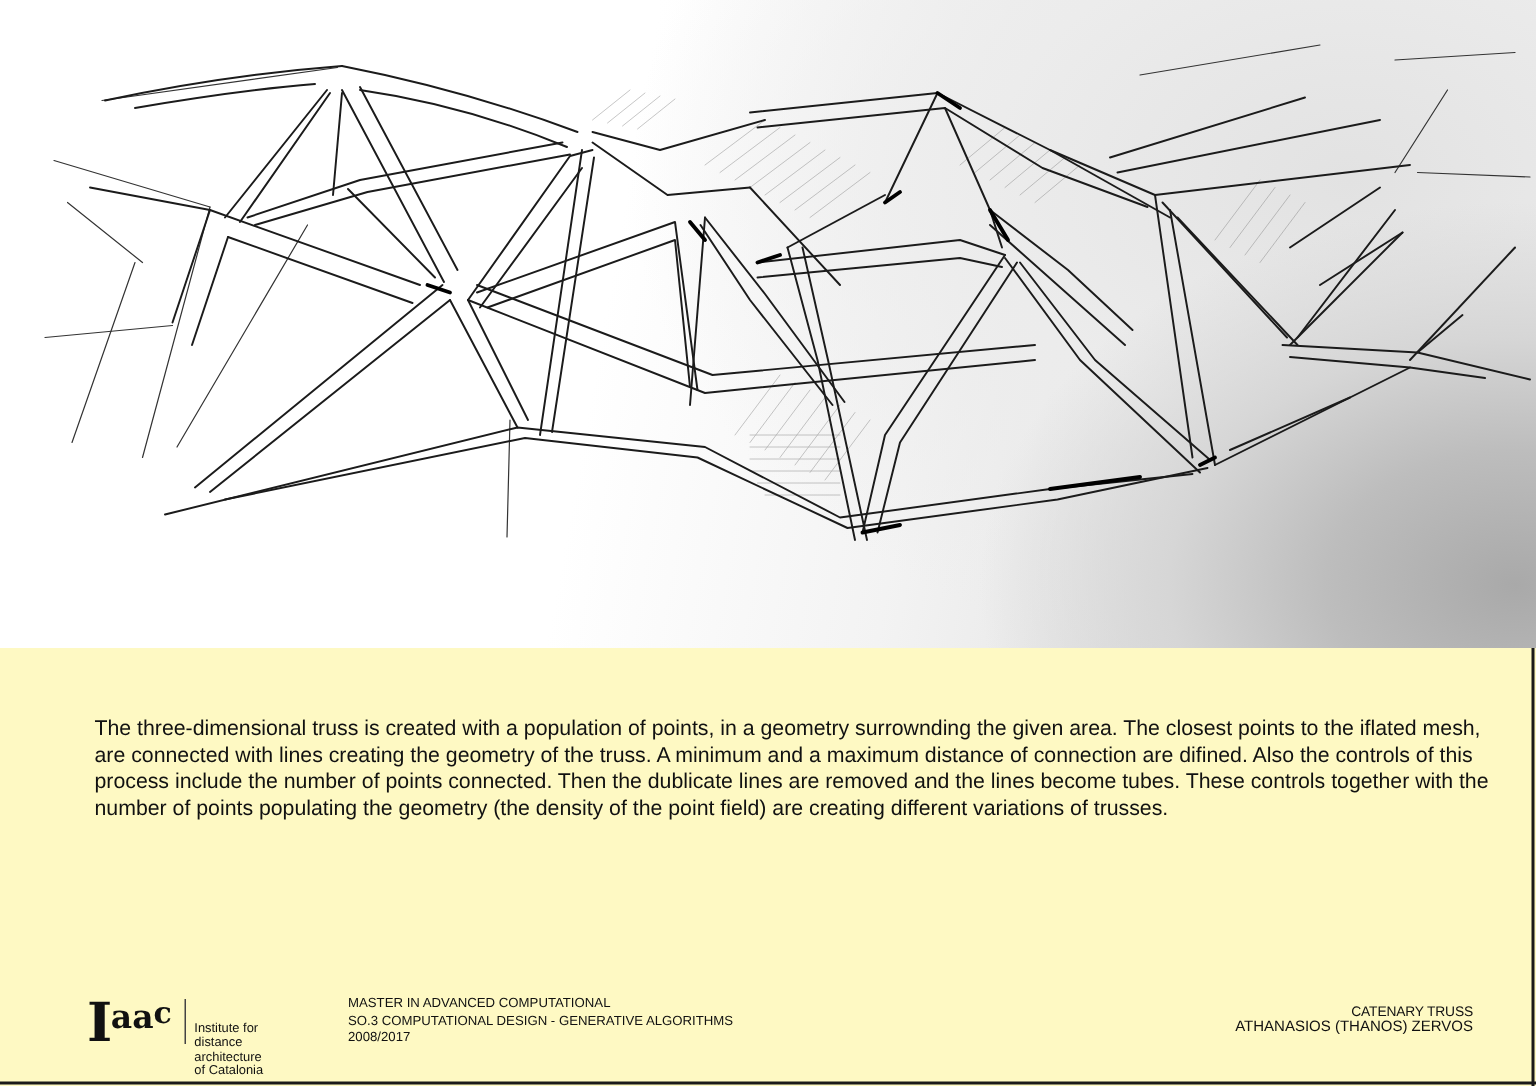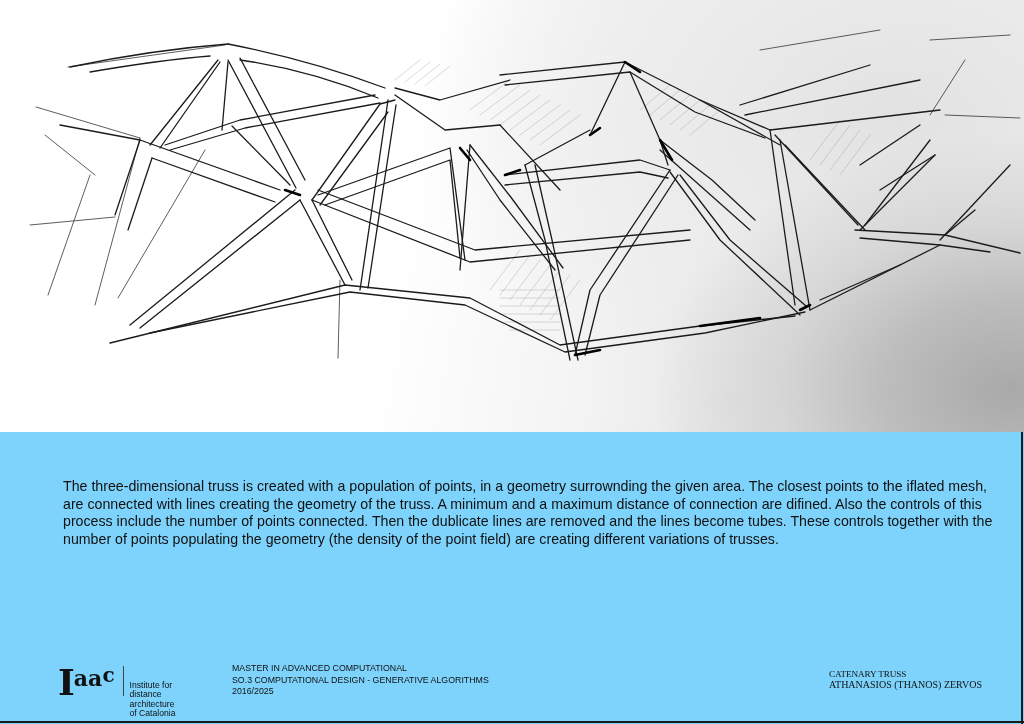--- a/index.html
+++ b/index.html
@@ -12,21 +12,21 @@
       height: 724px;
       position: relative;
       overflow: hidden;
       font-family: "Liberation Sans", sans-serif;
       color: #111111;
     }
     .sheet {
       position: absolute;
       left: 0; top: 0;
       width: 1024px; height: 724px;
-      background: #7dd3fc;
+      background: #fef9c3;
     }
     
     .sketch {
       position: absolute;
       left: 0; top: 0;
       width: 1024px; height: 432px;
       overflow: hidden;
       background:
         radial-gradient(ellipse 420px 300px at 1010px 390px, #a9a9a9 0%, #bdbdbd 30%, #d6d6d6 55%, rgba(235,235,235,0) 85%),
         radial-gradient(ellipse 600px 420px at 900px 120px, #e2e2e2 0%, #ececec 40%, rgba(255,255,255,0) 80%),
@@ -104,23 +104,22 @@
       position: absolute;
       left: 232px; top: 663px;
       font-size: 8.8px;
       line-height: 11.5px;
       color: #111;
     }
     .course div { white-space: nowrap; }
     .project {
       position: absolute;
       right: 42px; top: 669px;
-      text-align: left;
-      color: #111;
-      font-family: Liberation Serif, serif;
+      text-align: right;
+      color: #111;
     }
     .project .title {
       font-size: 9.2px;
       line-height: 11px;
       letter-spacing: -0.1px;
     }
     .project .author {
       font-size: 10px;
       line-height: 10px;
     }
@@ -271,21 +270,21 @@
       <div>Institute for</div>
       <div>distance</div>
       <div>architecture</div>
       <div>of Catalonia</div>
     </div>
   </div>
 
   <div class="course">
     <div>MASTER IN ADVANCED COMPUTATIONAL</div>
     <div>SO.3 COMPUTATIONAL DESIGN - GENERATIVE ALGORITHMS</div>
-    <div>2016/2025</div>
+    <div>2008/2017</div>
   </div>
 
   <div class="project">
     <div class="title">CATENARY TRUSS</div>
     <div class="author">ATHANASIOS (THANOS) ZERVOS</div>
   </div>
 
   <div class="frame-right"></div>
   <div class="frame-bottom"></div>
 </div>

